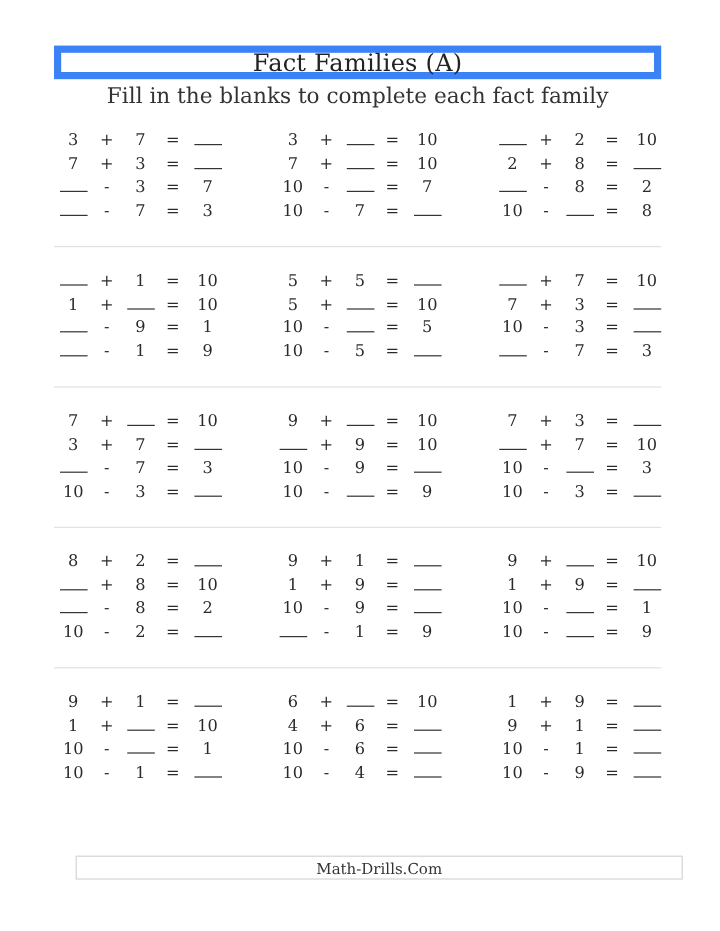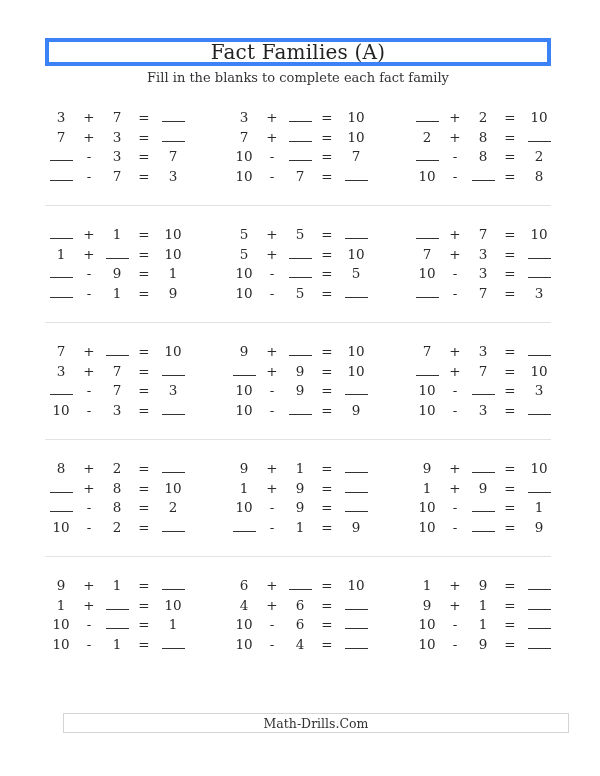--- a/index.html
+++ b/index.html
@@ -1,23 +1,23 @@
 <!DOCTYPE html>
 <html><head>
   <meta charset="utf-8">
   <style>
     html, body { margin: 0; padding: 0; background: #ffffff; }
     body { width: 600px; height: 776px; position: relative; overflow: hidden;
            font-family: "DejaVu Serif", "Liberation Serif", serif; color: #2a2a2a; }
     .title-box { position: absolute; left: 45px; top: 38px; width: 506px; height: 28px;
-                 border: 4px solid #3b82f6; box-sizing: border-box;
+                 border: 6px solid #3b82f6; box-sizing: border-box;
                  display: flex; align-items: center; justify-content: center; text-align: right; }
     .title { font-size: 20px; color: #222; letter-spacing: 0.2px; }
     .subtitle { position: absolute; left: 45px; top: 70px; width: 506px; text-align: center;
-                font-size: 13px; color: #333; }
+                font-size: 18px; color: #333; }
     .block { position: absolute; width: 140px; height: 80px; }
     .row { position: absolute; left: 0; height: 19px; width: 140px; }
     .cell { position: absolute; top: 0; width: 28px; text-align: center; font-size: 13.5px; line-height: 19px; }
     .c0 { left: 6px; } .c1 { left: 34px; } .c2 { left: 62px; } .c3 { left: 89px; } .c4 { left: 118px; }
     .blank { display: inline-block; width: 23px; height: 12px; border-bottom: 1px solid #333; vertical-align: baseline; }
     .divider { position: absolute; left: 45px; width: 506px; height: 0; border-top: 1px solid #e2e2e2; }
     .footer-box { position: absolute; left: 45px; top: 713px; width: 506px; height: 20px;
                   border: 1px solid #d4d4d4; box-sizing: border-box;
                   display: flex; align-items: center; justify-content: center; margin-left: 18px; }
     .footer { font-size: 12.5px; color: #333; }

